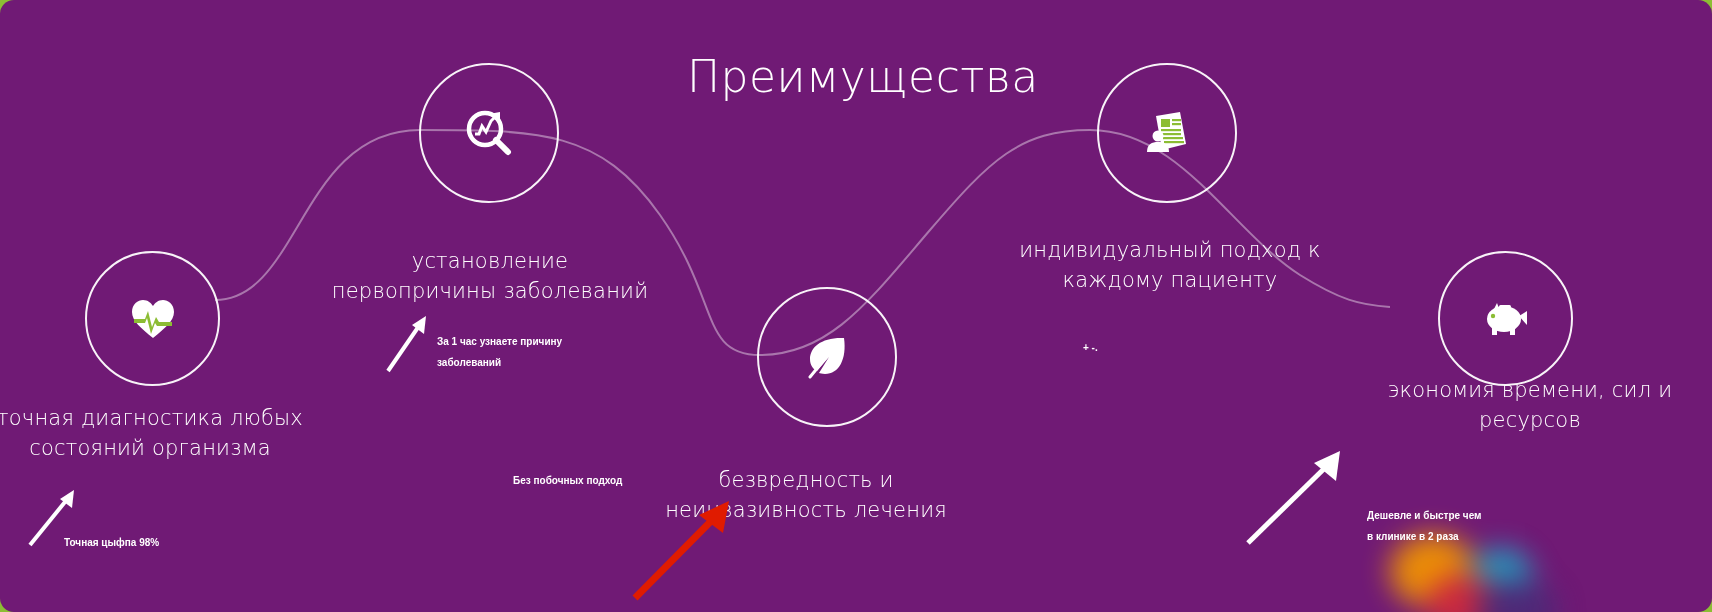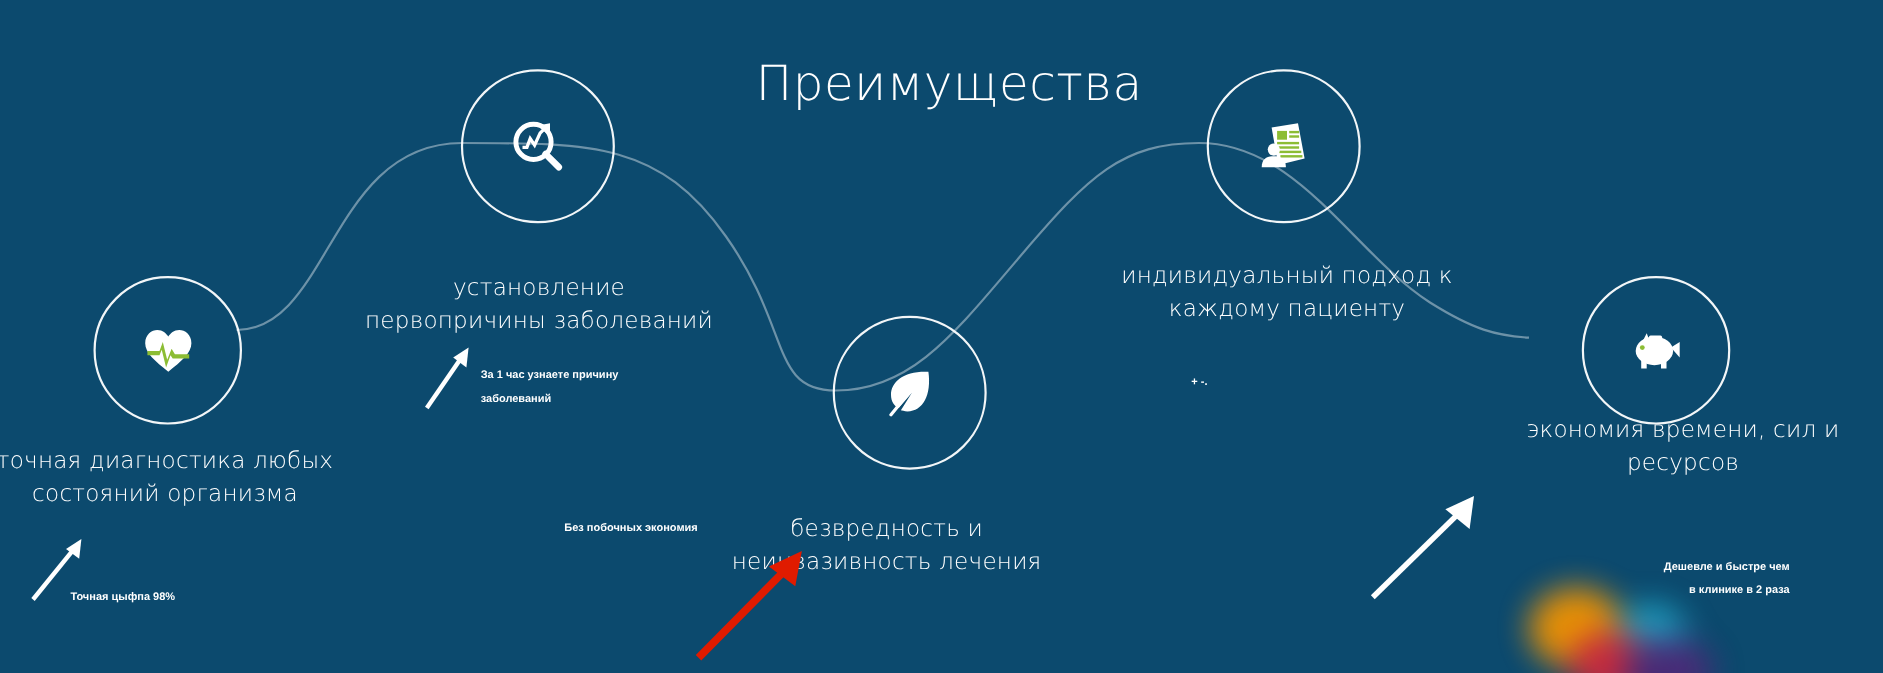--- a/index.html
+++ b/index.html
@@ -14,22 +14,23 @@
     font-family: "Liberation Sans", sans-serif;
     background: #8cbd34;
     position: relative;
   }
 
   #stage {
     position: absolute;
     inset: 0;
     width: 1712px;
     height: 612px;
-    background: #0c4a6e;
+    background: #701a75;
     overflow: hidden;
+    border-radius: 14px;
   }
 
   
   .blob-wrap {
     position: absolute;
     left: 1390px;
     top: 540px;
     width: 190px;
     height: 90px;
     filter: blur(14px);
@@ -162,21 +163,21 @@
     <span>
       <svg width="42" height="44" viewBox="0 0 42 44">
         <path fill="#ffffff" d="M38 3 C16 2 4 12 4 24 C4 30 7 34 11 36 L23 22
                                  L13 38 C14 38 16 39 19 39 C33 39 41 24 38 3 Z"></path>
         <line x1="22" y1="20" x2="4" y2="42" stroke="#ffffff" stroke-width="3" stroke-linecap="round"></line>
       </svg>
     </span>
   </div>
   <div class="node-label" style="left:606px; top:465px; width:400px;">безвредность и
 неинвазивность лечения</div>
-  <div class="annotation" style="left:513px; top:470px; width:210px;">Без побочных экономия</div>
+  <div class="annotation" style="left:513px; top:470px; width:210px;">Без побочных подход</div>
   <svg class="arrow" style="left:625px; top:495px;" width="115" height="110" viewBox="0 0 115 110">
     <line x1="10" y1="103" x2="96" y2="16" stroke="#e01b00" stroke-width="7"></line>
     <polygon points="104,6 98,38 74,20" fill="#e01b00"></polygon>
   </svg>
 
   <div class="circle" style="left:1097px; top:63px; width:140px; height:140px;">
     <span>
       <svg width="46" height="46" viewBox="0 0 46 46">
         <path fill="#ffffff" d="M12 6 L36 2 L42 34 L18 40 Z"></path>
         <g fill="#8cbd34">
@@ -209,16 +210,16 @@
         <circle cx="10" cy="17" r="2.2" fill="#8cbd34"></circle>
       </svg>
     </span>
   </div>
   <div class="node-label" style="left:1340px; top:375px; width:380px;">экономия времени, сил и
 ресурсов</div>
   <svg class="arrow" style="left:1240px; top:443px;" width="110" height="110" viewBox="0 0 110 110">
     <line x1="8" y1="100" x2="92" y2="18" stroke="#ffffff" stroke-width="5"></line>
     <polygon points="100,8 96,38 74,20" fill="#ffffff"></polygon>
   </svg>
-  <div class="annotation" style="left:1367px; top:505px; width:260px;text-align:right;">Дешевле и быстре чем
+  <div class="annotation" style="left:1367px; top:505px; width:260px;">Дешевле и быстре чем
 в клинике в 2 раза</div>
 
 </div>
 
 </body></html>

